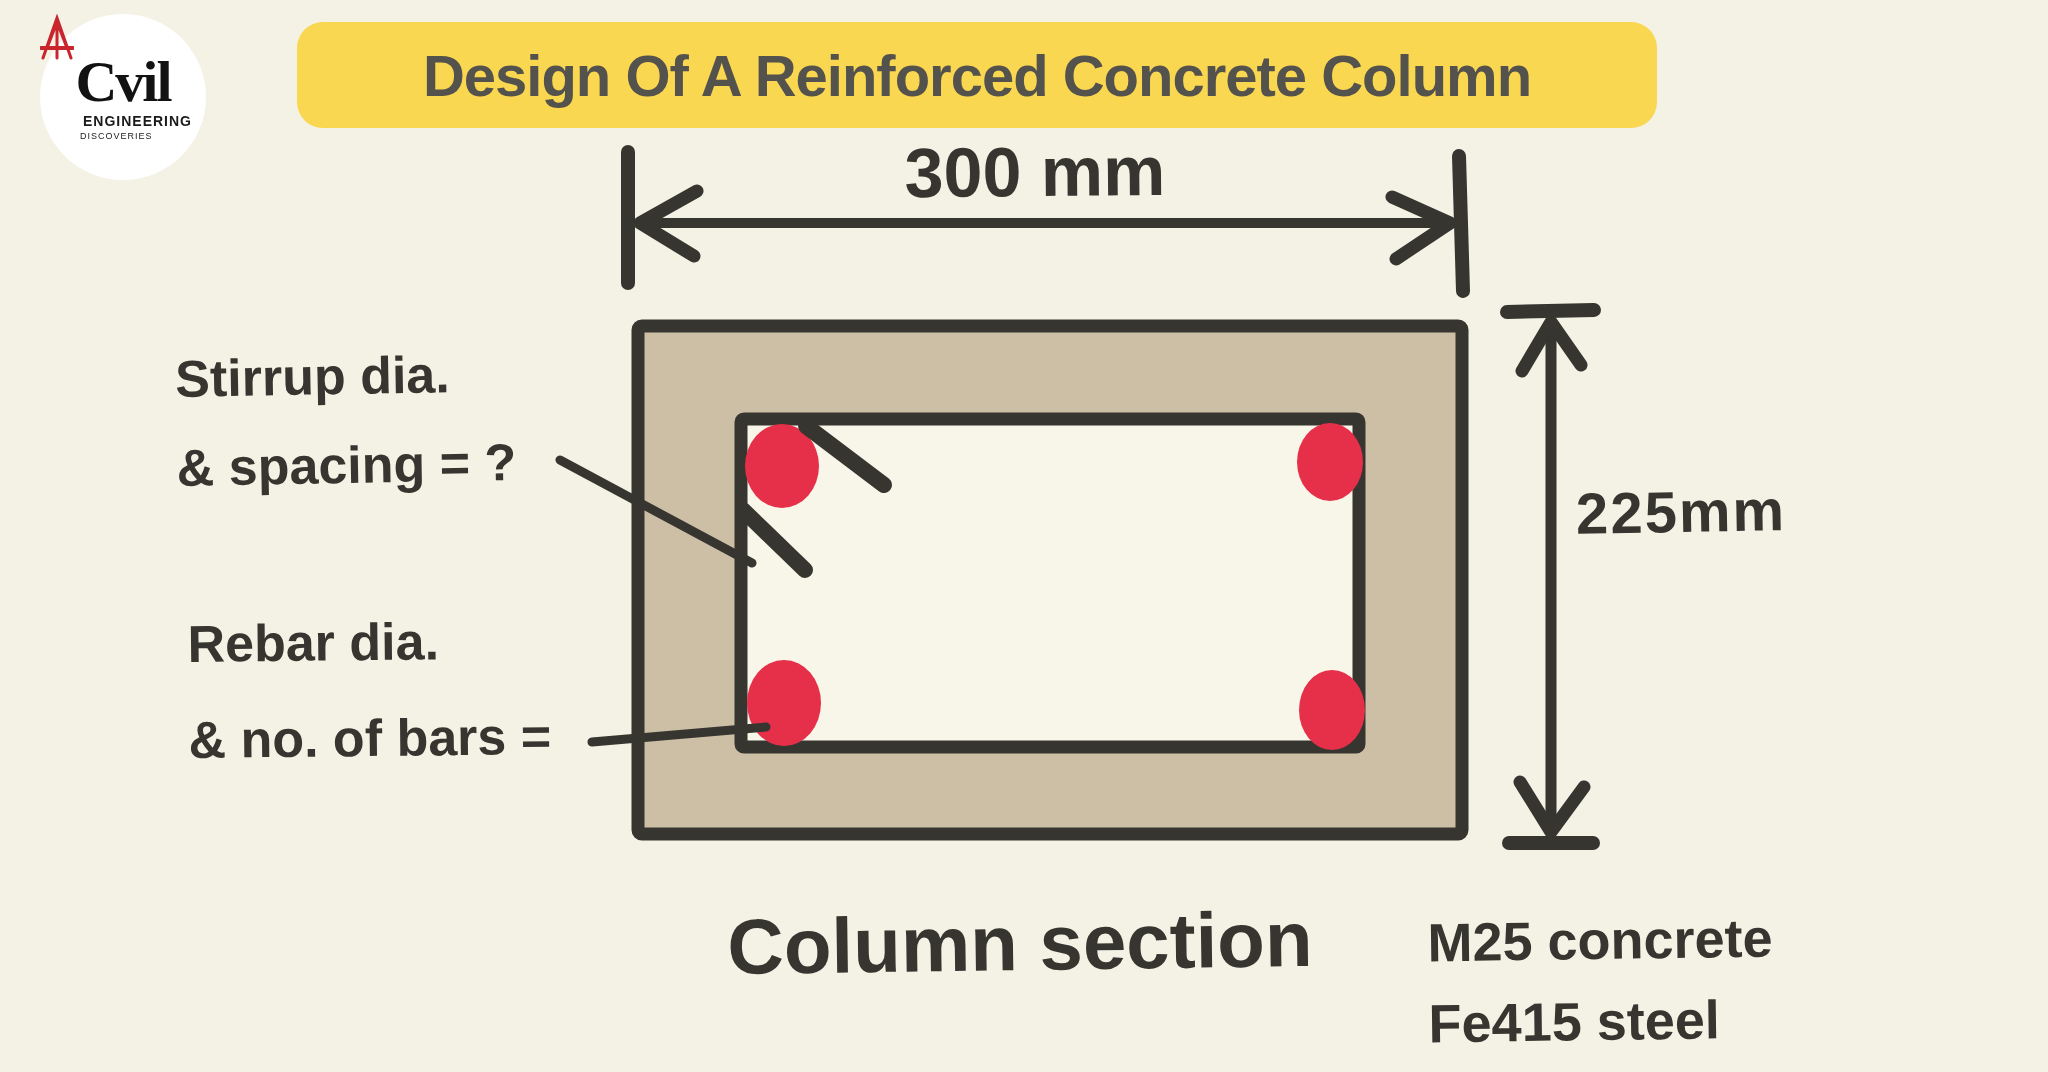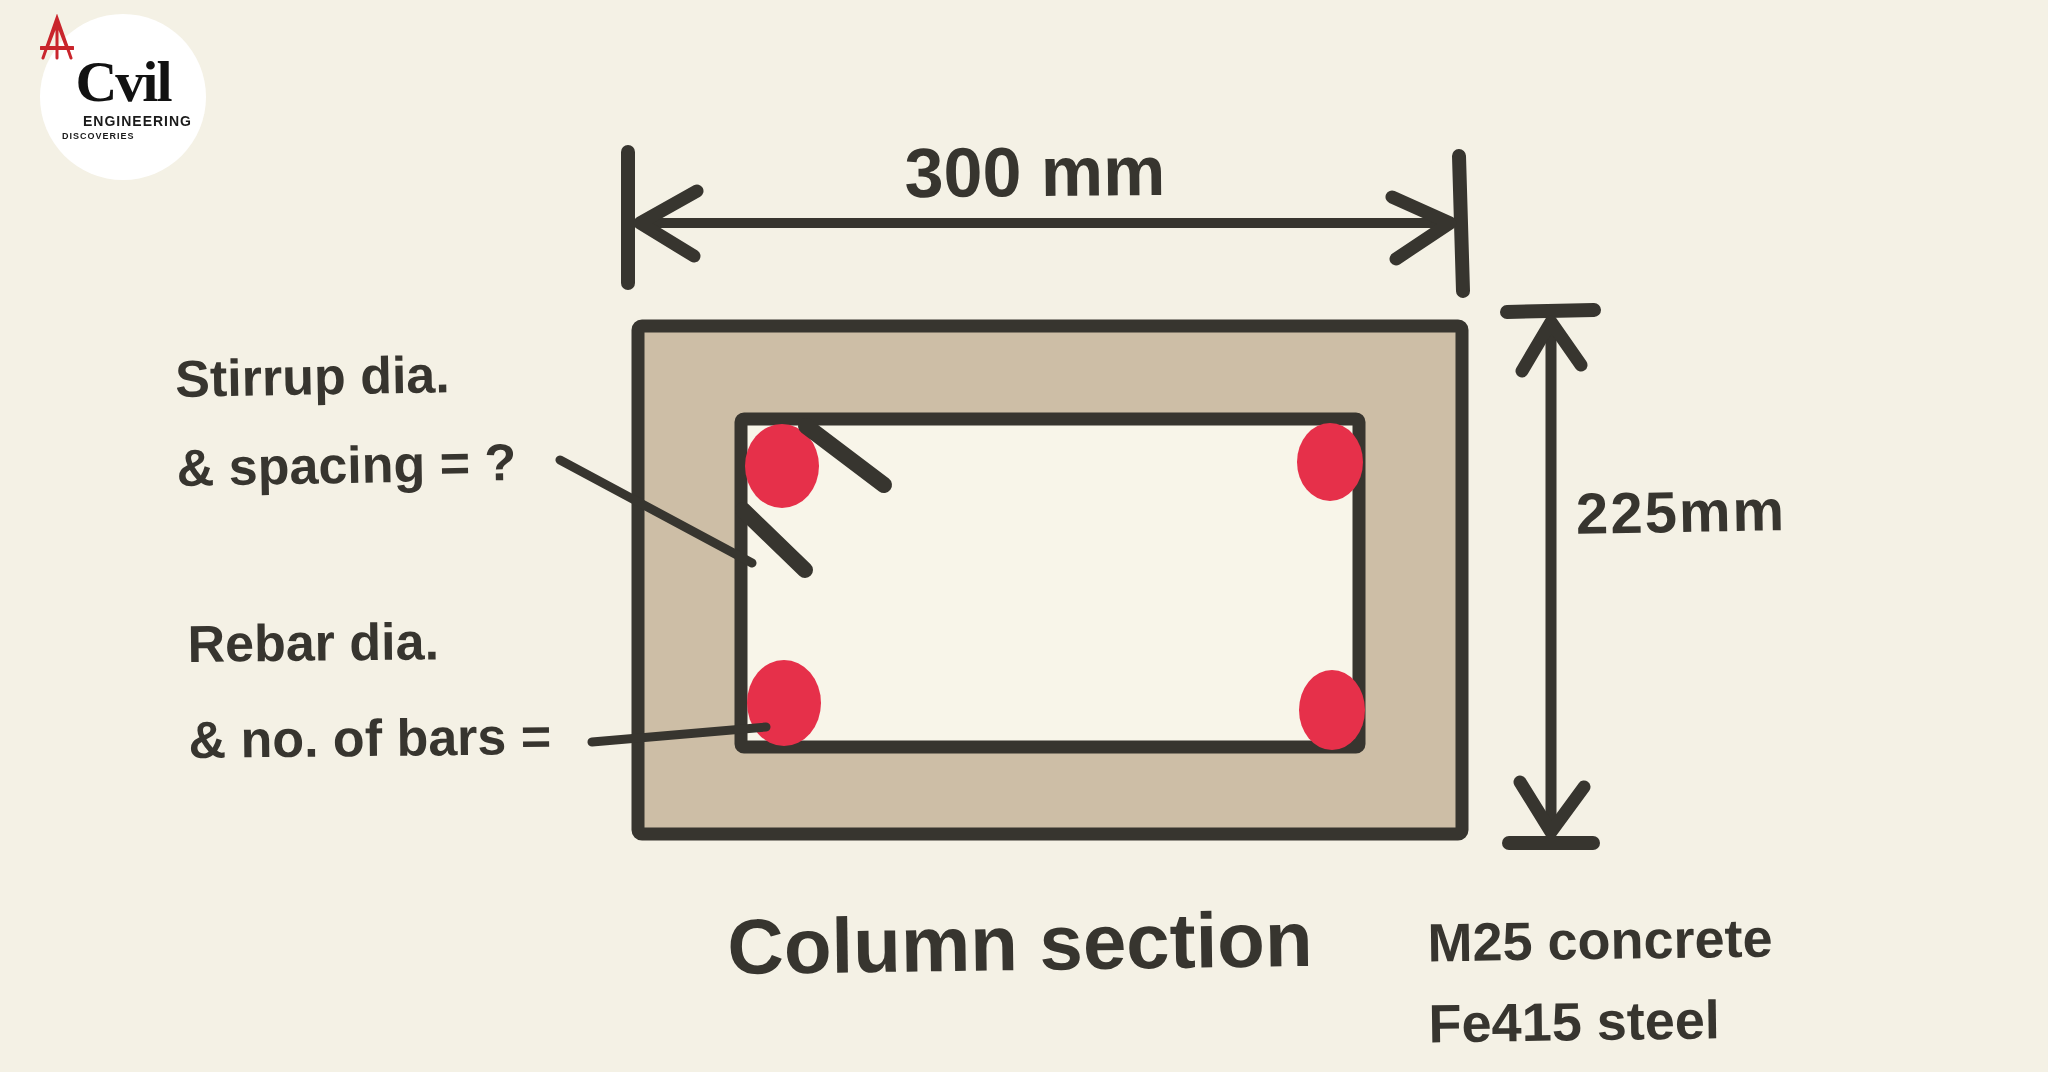--- a/index.html
+++ b/index.html
@@ -14,21 +14,21 @@
   .logo{
     position:absolute;left:40px;top:14px;width:166px;height:166px;
     background:#ffffff;border-radius:50%;
     display:flex;flex-direction:column;align-items:center;justify-content:center;
   }
   .logo .brandrow{display:flex;align-items:flex-end;line-height:1;}
   .logo .brand-c,.logo .brand-vil{
     font-family:"Liberation Serif", serif;font-weight:700;font-size:58px;color:#121212;letter-spacing:-2px;
   }
   .logo .eng{font-size:14px;font-weight:700;color:#1a1a1a;letter-spacing:1px;align-self:flex-end;margin:2px 14px 0 0;}
-  .logo .disc{font-size:9px;font-weight:700;color:#1a1a1a;letter-spacing:1px;margin-top:2px;align-self:flex-start;margin-left:22px;}
+  .logo .disc{font-size:9px;font-weight:400;color:#1a1a1a;letter-spacing:1px;margin-top:2px;align-self:flex-start;margin-left:40px;}
   
   .banner{
     position:absolute;left:297px;top:22px;width:1360px;height:106px;
     background:#FAD750;border-radius:26px;
     display:flex;align-items:center;justify-content:center;
   }
   .banner .title{
     font-size:58px;font-weight:700;color:#54524C;letter-spacing:-1px;white-space:nowrap;
   }
   
@@ -86,20 +86,23 @@
         <path d="M3 44 L17 4 L31 44"></path>
         <path d="M17 8 L7 34 M17 8 L27 34 M17 12 V44"></path>
         <path d="M1 34 H33" stroke-width="4"></path>
       </svg>
       <span class="brand-vil">vil</span>
     </div>
     <div class="eng">ENGINEERING</div>
     <div class="disc">DISCOVERIES</div>
   </div>
 
+  <div class="banner">
+    <span class="title">Design Of A Reinforced Concrete Column</span>
+  </div>
 
   <div class="hand dim-300">300 mm</div>
   <div class="hand dim-225">225mm</div>
 
   <div class="hand lbl-stirrup">
     <div>Stirrup dia.</div>
     <div>&amp; spacing = ?</div>
   </div>
   <div class="hand lbl-rebar">
     <div>Rebar dia.</div>

